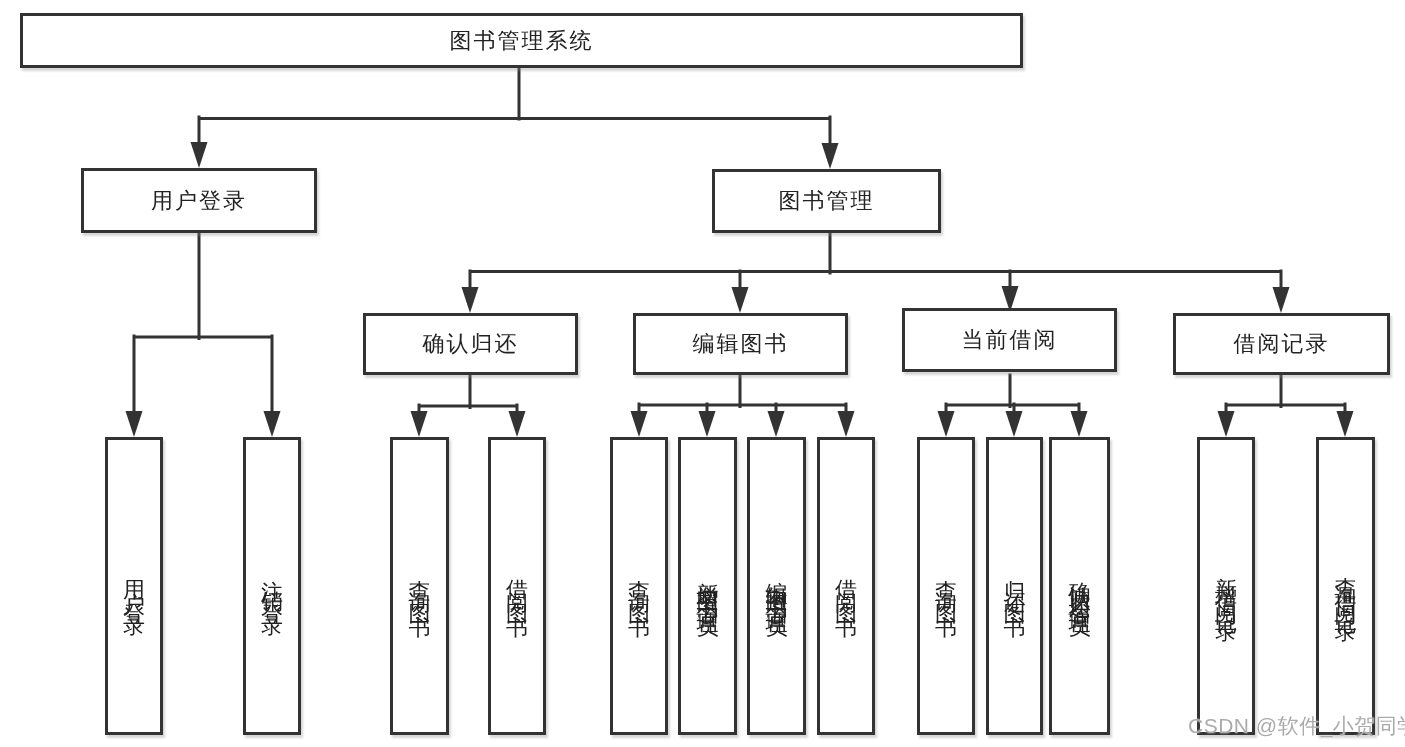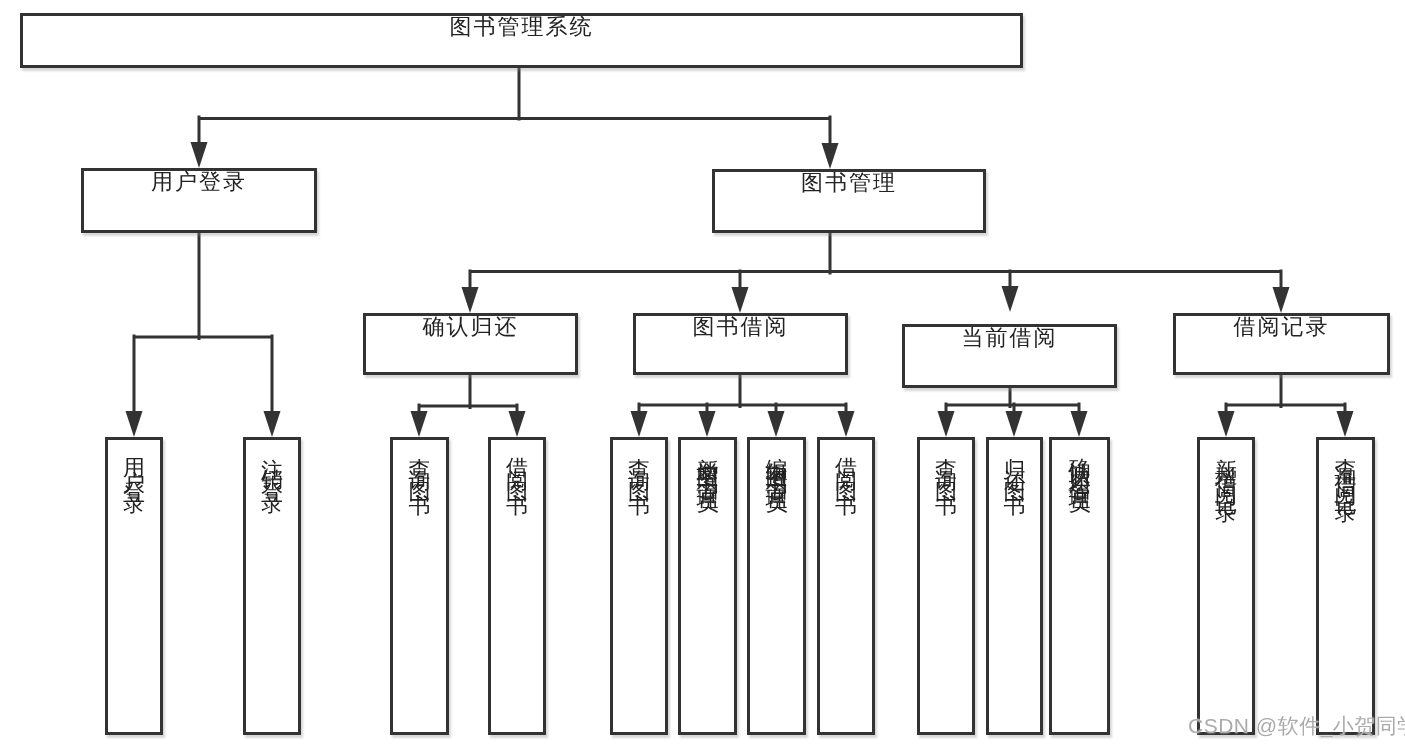--- a/index.html
+++ b/index.html
@@ -3,21 +3,21 @@
 <meta charset="utf-8">
 <style>
   html,body{margin:0;padding:0;background:#ffffff;}
   #canvas{
     position:relative;width:1405px;height:747px;background:#ffffff;overflow:hidden;
     font-family:"Liberation Sans","DejaVu Sans",sans-serif;
   }
   #connector-svg{position:absolute;left:0;top:0;width:1405px;height:747px;}
   .box{
     position:absolute;box-sizing:border-box;background:#ffffff;
-    border:3px solid #333333;display:flex;justify-content:center;
+    border:3px solid #333333;display:flex;align-items:center;justify-content:center;
     box-shadow:2px 3px 2px rgba(140,140,140,0.35);
   }
   .hlabel{
     font-size:22px;color:#222222;letter-spacing:2px;white-space:nowrap;line-height:1;
   }
   .leaf{top:437px;height:298px;}
   .vtext{
     writing-mode:vertical-rl;text-orientation:mixed;
     font-size:22px;color:#222222;line-height:1;letter-spacing:12px;
   }
@@ -91,31 +91,31 @@
     </g>
   </svg>
 
   <div class="box" style="left:20px;top:13px;width:1003px;height:55px">
     <span class="hlabel">图书管理系统</span>
   </div>
 
   <div class="box" style="left:81px;top:168px;width:236px;height:65px">
     <span class="hlabel">用户登录</span>
   </div>
-  <div class="box" style="left:712px;top:169px;width:274px;height:64px">
+  <div class="box" style="left:712px;top:169px;width:229px;height:64px">
     <span class="hlabel">图书管理</span>
   </div>
 
   <div class="box" style="left:363px;top:313px;width:215px;height:62px">
     <span class="hlabel">确认归还</span>
   </div>
   <div class="box" style="left:633px;top:313px;width:215px;height:62px">
-    <span class="hlabel">图书借阅</span>
+    <span class="hlabel">编辑图书</span>
   </div>
-  <div class="box" style="left:902px;top:324px;width:215px;height:64px">
+  <div class="box" style="left:902px;top:308px;width:215px;height:64px">
     <span class="hlabel">当前借阅</span>
   </div>
   <div class="box" style="left:1173px;top:313px;width:217px;height:62px">
     <span class="hlabel">借阅记录</span>
   </div>
 
   <div class="box leaf" style="left:105px;width:58px">
     <span class="vtext">用户登录</span>
   </div>
   <div class="box leaf" style="left:243px;width:58px">

